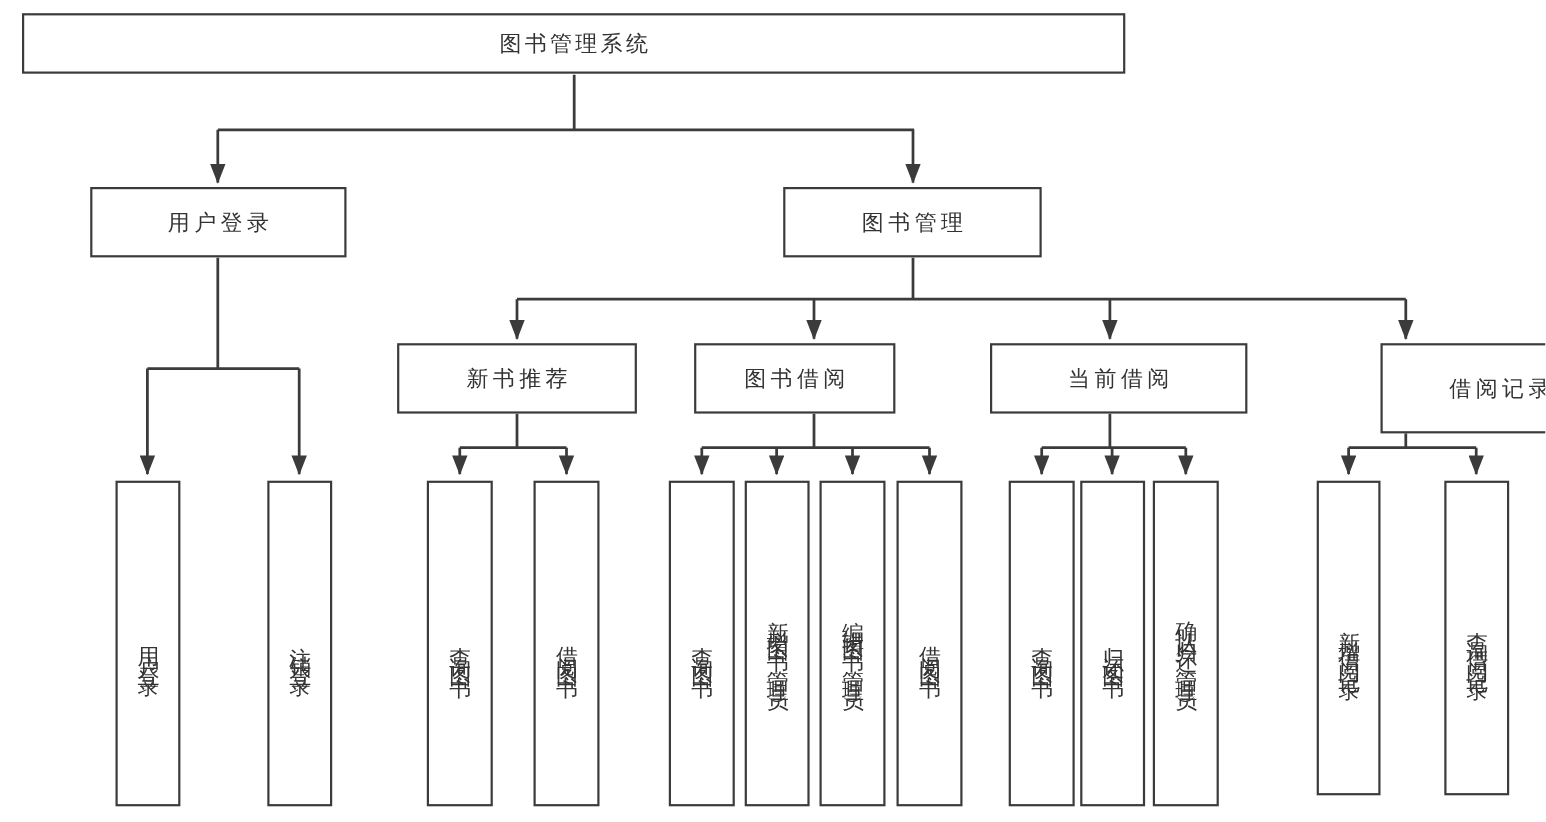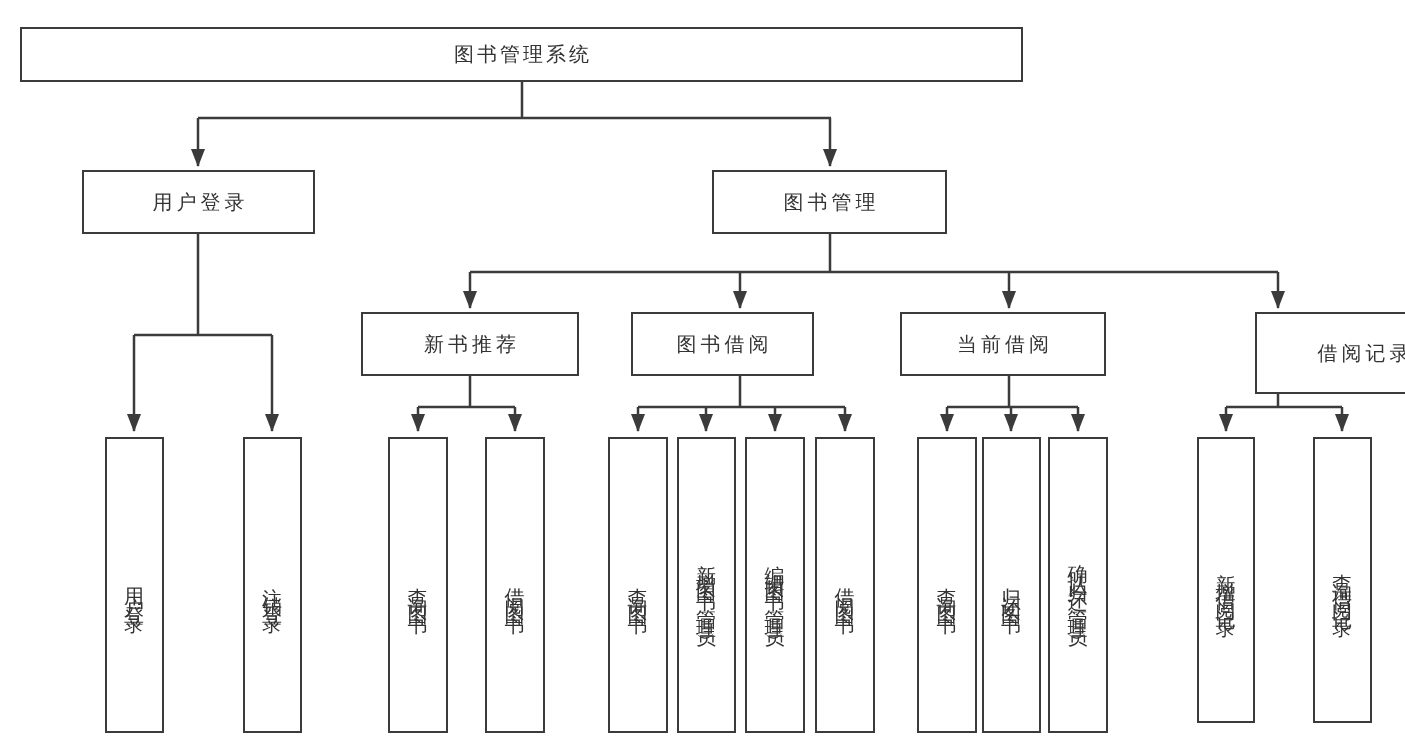--- a/index.html
+++ b/index.html
@@ -89,38 +89,38 @@
     <path class="wire" d="M706,407 V431" marker-end="url(#arrow)"></path>
     <path class="wire" d="M775,407 V431" marker-end="url(#arrow)"></path>
     <path class="wire" d="M845,407 V431" marker-end="url(#arrow)"></path>
     <path class="wire" d="M947,407 V431" marker-end="url(#arrow)"></path>
     <path class="wire" d="M1011,407 V431" marker-end="url(#arrow)"></path>
     <path class="wire" d="M1078,407 V431" marker-end="url(#arrow)"></path>
     <path class="wire" d="M1226,407 V431" marker-end="url(#arrow)"></path>
     <path class="wire" d="M1342,407 V431" marker-end="url(#arrow)"></path>
   </svg>
 
-  <div class="box root-box" style="left:20px;top:27px;width:1003px;height:55px;">
+  <div class="box root-box" style="left:20px;top:12px;width:1003px;height:55px;">
     <span class="h-label">图书管理系统</span>
   </div>
 
   <div class="box" style="left:82px;top:170px;width:233px;height:64px;">
     <span class="h-label">用户登录</span>
   </div>
   <div class="box" style="left:361px;top:312px;width:218px;height:64px;">
     <span class="h-label">新书推荐</span>
   </div>
 
   <div class="box" style="left:712px;top:170px;width:235px;height:64px;">
     <span class="h-label">图书管理</span>
   </div>
   <div class="box" style="left:631px;top:312px;width:183px;height:64px;">
     <span class="h-label">图书借阅</span>
   </div>
-  <div class="box" style="left:900px;top:312px;width:206px;height:64px;">
+  <div class="box" style="left:900px;top:312px;width:234px;height:64px;">
     <span class="h-label">当前借阅</span>
   </div>
   <div class="box" style="left:1239px;top:312px;width:217px;height:82px;margin-left:16px;">
     <span class="h-label">借阅记录</span>
   </div>
 
   <div class="box" style="left:105px;top:437px;width:59px;height:296px;">
     <span class="v-label">用户登录</span>
   </div>
   <div class="box" style="left:243px;top:437px;width:59px;height:296px;">

